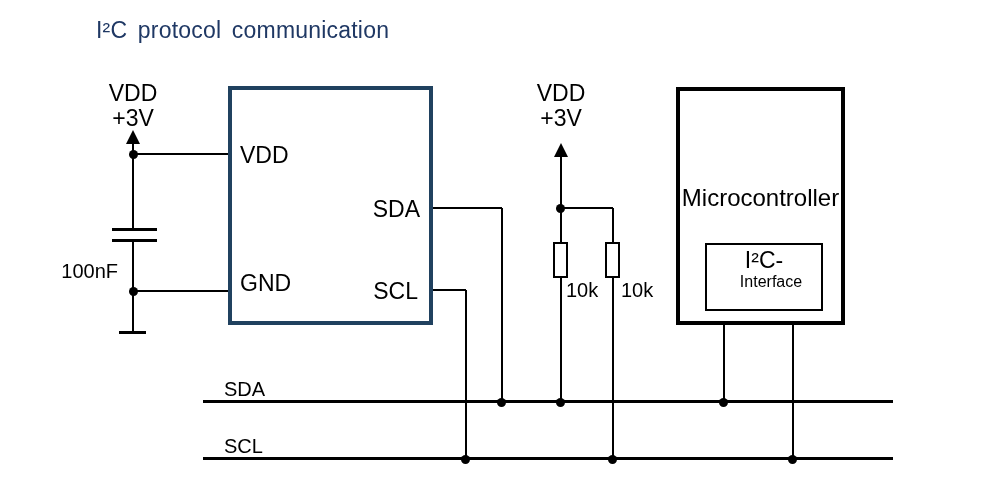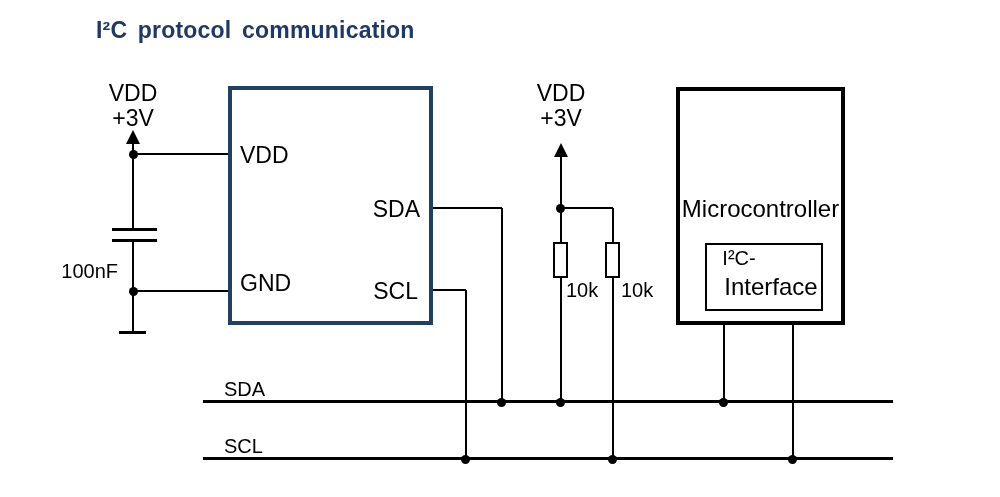--- a/index.html
+++ b/index.html
@@ -6,21 +6,21 @@
   .canvas{
     position:relative;width:1000px;height:497px;background:#ffffff;
     font-family:"Liberation Sans", sans-serif;overflow:hidden;
   }
   .t{position:absolute;color:#000;white-space:nowrap;line-height:1.18;}
   .c{text-align:center;}
   .r{text-align:right;}
   .lbl{font-size:23px;}
   .small{font-size:20px;}
   .title{
-    position:absolute;left:96px;top:17px;font-size:23px;font-weight:bold;
+    position:absolute;left:96px;top:17px;font-size:23px;font-weight:normal;
     color:#1f3864;white-space:nowrap;word-spacing:4px;letter-spacing:0.2px;text-align:right;
   }
   .wh{position:absolute;background:#000;height:2px;}
   .wv{position:absolute;background:#000;width:2px;}
   .bus{position:absolute;background:#000;height:3px;}
   .bar{position:absolute;background:#000;height:3px;}
   .dot{position:absolute;width:9px;height:9px;background:#000;border-radius:50%;}
   .arrow{
     position:absolute;width:0;height:0;
     border-left:7px solid transparent;border-right:7px solid transparent;
@@ -90,24 +90,24 @@
   <div class="dot" style="left:556px;top:398px"></div>
   <div class="t small" style="left:566px;top:279px">10k</div>
 
   <div class="wv" style="left:612px;top:208px;height:34px"></div>
   <div class="res" style="left:605px;top:242px"></div>
   <div class="wv" style="left:612px;top:278px;height:181px"></div>
   <div class="dot" style="left:608px;top:455px"></div>
   <div class="t small" style="left:621px;top:279px">10k</div>
 
   <div class="mcu-box"></div>
-  <div class="t c" style="left:678px;top:195px;width:165px;font-size:24px">Microcontroller</div>
+  <div class="t c" style="left:678px;top:184px;width:165px;font-size:24px">Microcontroller</div>
   <div class="iface-box"></div>
-  <div class="t c" style="left:680px;top:247px;width:118px;font-size:20px">I²C-</div>
-  <div class="t c" style="left:705px;top:273px;width:132px;font-size:24px">Interface</div>
+  <div class="t c" style="left:705px;top:247px;width:118px;font-size:23px">I²C-</div>
+  <div class="t c" style="left:705px;top:273px;width:132px;font-size:16px">Interface</div>
 
   <div class="wv" style="left:723px;top:325px;height:77px"></div>
   <div class="dot" style="left:719px;top:398px"></div>
   <div class="wv" style="left:792px;top:325px;height:134px"></div>
   <div class="dot" style="left:788px;top:455px"></div>
 
   <div class="t small" style="left:224px;top:378px">SDA</div>
   <div class="bus" style="left:203px;top:400px;width:690px"></div>
   <div class="t small" style="left:224px;top:435px">SCL</div>
   <div class="bus" style="left:203px;top:457px;width:690px"></div>

